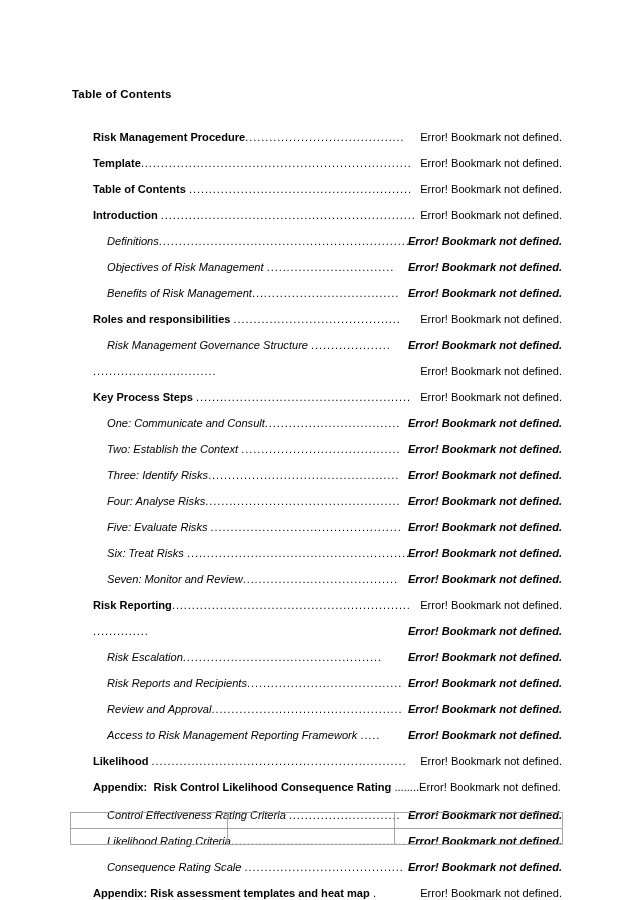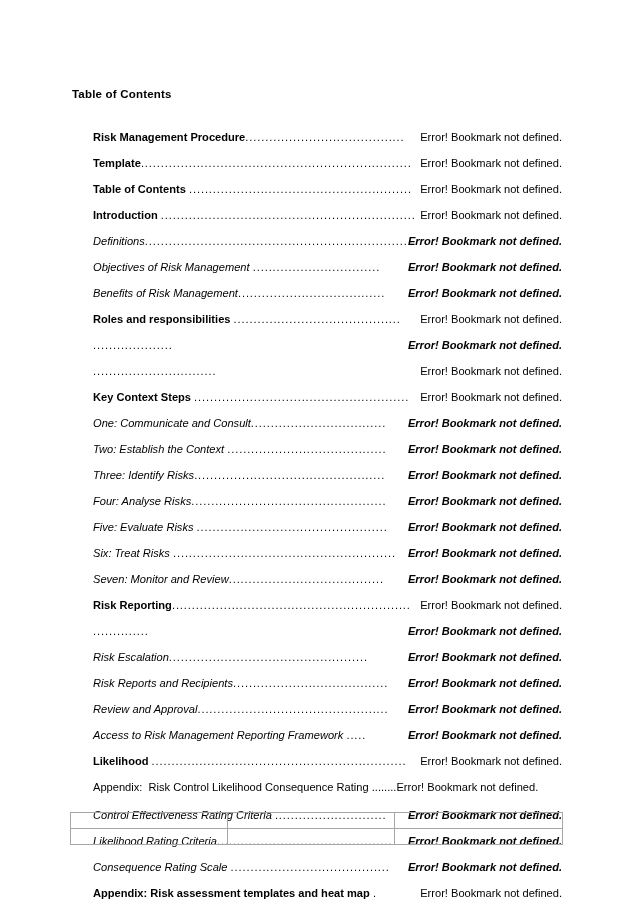--- a/index.html
+++ b/index.html
@@ -59,20 +59,21 @@
     white-space: pre;
     flex: 0 0 auto;
   }
   .toc-entry.lvl1 .toc-title {
     font-weight: bold;
     font-style: normal;
   }
   .toc-entry.lvl2 .toc-title {
     font-weight: normal;
     font-style: italic;
+    margin-left: 14px;
   }
 
   .toc-leader {
     flex: 1 1 auto;
     overflow: hidden;
     white-space: nowrap;
     font-weight: normal;
     font-style: normal;
     letter-spacing: 0.9px;
     font-size: 11.1px;
@@ -93,21 +94,21 @@
     font-weight: bold;
     font-style: italic;
   }
 
   
   .toc-entry.wrap .wrapline {
     font-size: 11.1px;
     line-height: 15.5px;
   }
   .toc-entry.wrap .toc-title {
-    font-weight: normal;
+    font-weight: bold;
   }
   .toc-entry.wrap .toc-ref {
     font-weight: normal;
   }
 
   
   .bottom-table {
     position: absolute;
     left: 70px;
     top: 812px;
@@ -166,29 +167,30 @@
         <span class="toc-title">Benefits of Risk Management</span>
         <span class="toc-leader">.....................................</span>
         <span class="toc-ref">Error! Bookmark not defined.</span>
       </div>
       <div class="toc-entry lvl1">
         <span class="toc-title">Roles and responsibilities </span>
         <span class="toc-leader">..........................................</span>
         <span class="toc-ref">Error! Bookmark not defined.</span>
       </div>
       <div class="toc-entry lvl2">
+        <span class="toc-title">Risk Management Governance Structure </span>
         <span class="toc-leader">....................</span>
         <span class="toc-ref">Error! Bookmark not defined.</span>
       </div>
       <div class="toc-entry lvl1">
         <span class="toc-leader">...............................</span>
         <span class="toc-ref">Error! Bookmark not defined.</span>
       </div>
       <div class="toc-entry lvl1">
-        <span class="toc-title">Key Context Steps </span>
+        <span class="toc-title">Key Process Steps </span>
         <span class="toc-leader">......................................................</span>
         <span class="toc-ref">Error! Bookmark not defined.</span>
       </div>
       <div class="toc-entry lvl2">
         <span class="toc-title">One: Communicate and Consult</span>
         <span class="toc-leader">..................................</span>
         <span class="toc-ref">Error! Bookmark not defined.</span>
       </div>
       <div class="toc-entry lvl2">
         <span class="toc-title">Two: Establish the Context </span>

